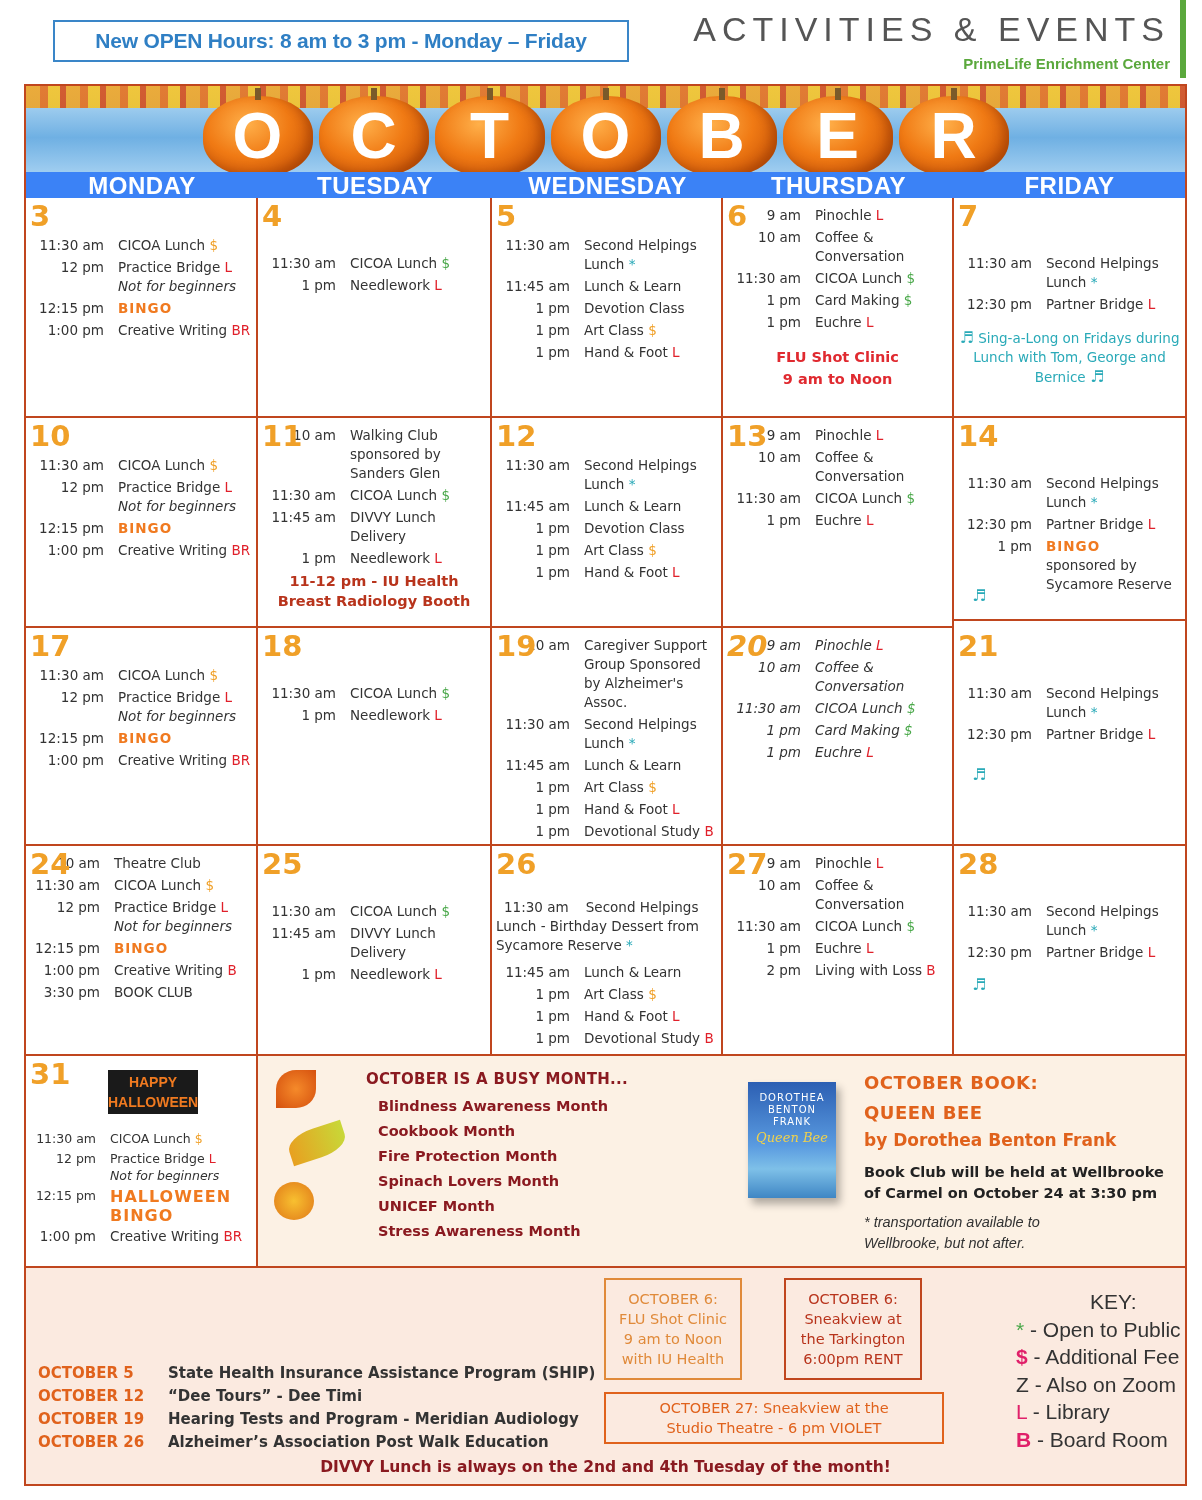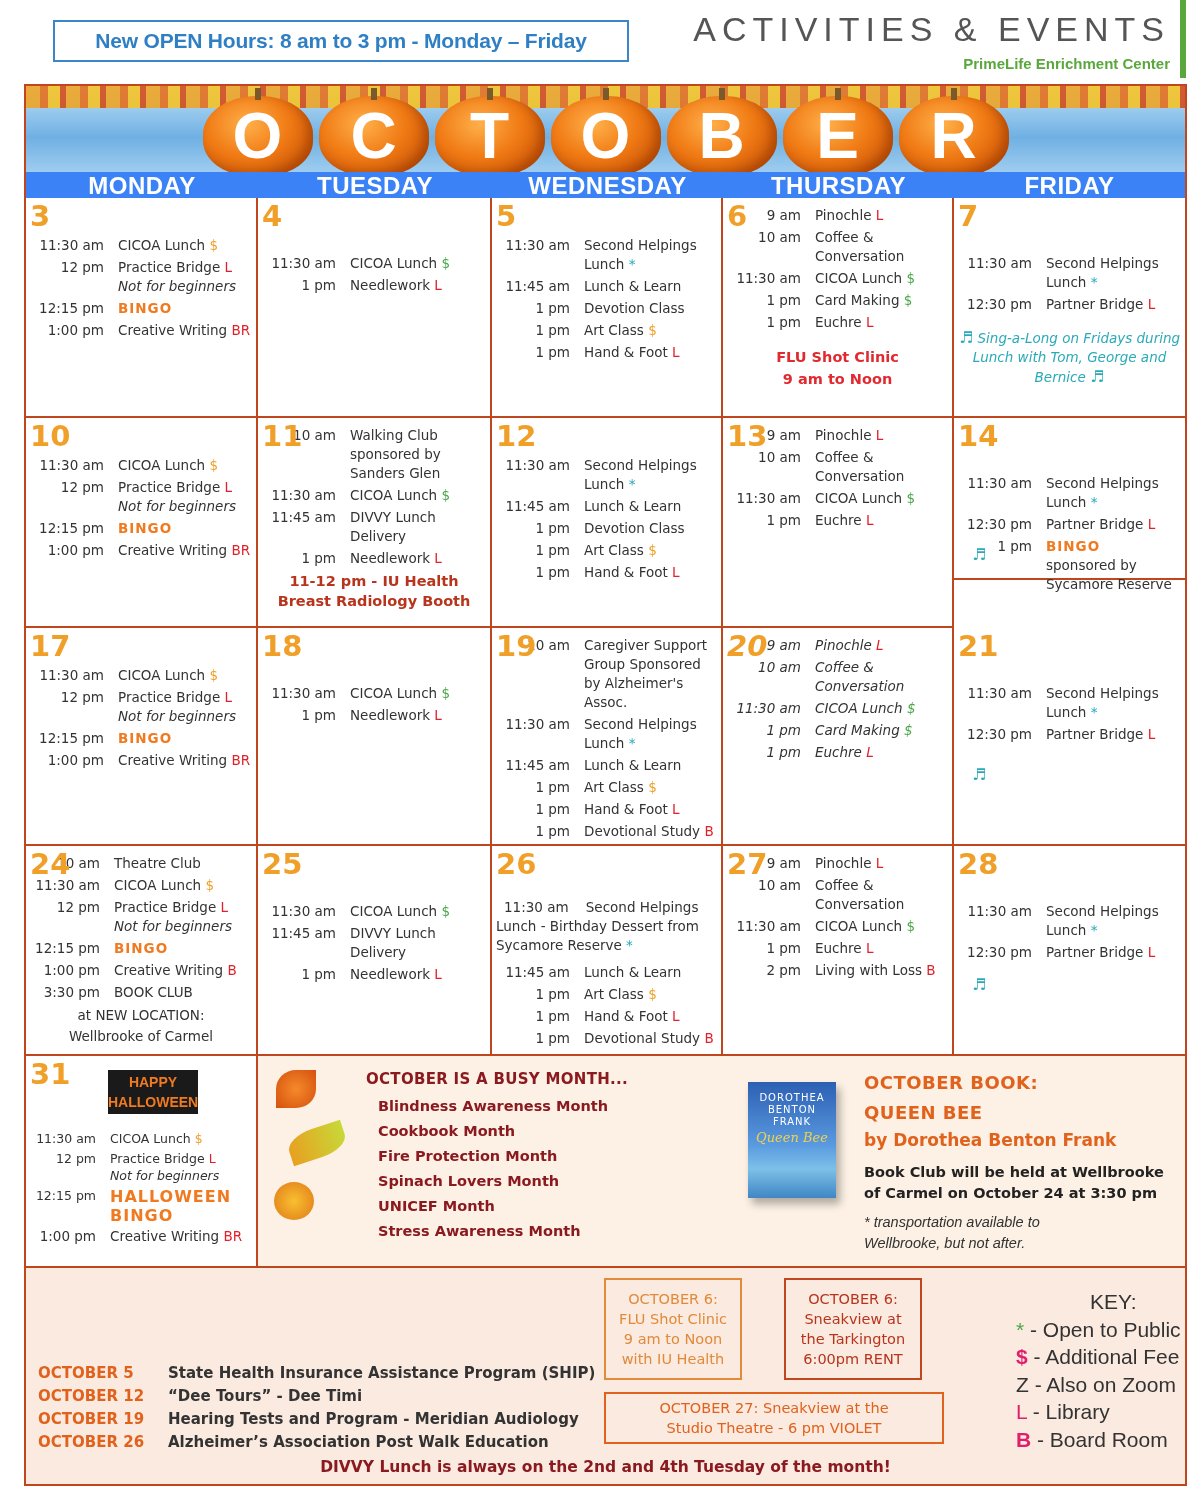--- a/index.html
+++ b/index.html
@@ -31,21 +31,21 @@
   .ev .t { text-align: right; white-space: nowrap; }
   .ev .n { }
   .ev .note { font-style: italic; display: block; }
   .tag-red { color: #e0202a; }
   .tag-orange { color: #f0a028; }
   .tag-green { color: #4aa84a; }
   .tag-teal { color: #2aaab8; }
   .bingo { color: #f07a20; font-weight: bold; letter-spacing: 1px; }
   .special-red { color: #e02a30; font-weight: bold; text-align: center; font-size: 14.5px; line-height: 22px; }
   .special-brown { color: #b8341c; font-weight: bold; text-align: center; font-size: 14.5px; line-height: 20px; }
-  .singalong { color: #2aaab8; font-style: italic; text-align: center; font-size: 13.5px; line-height: 19px; margin-top: 14px; }
+  .singalong { color: #2aaab8; text-align: center; font-size: 13.5px; line-height: 19px; margin-top: 14px; }
   .note-icon { color: #2aaab8; font-size: 16px; }
   .small .ev { font-size: 12.5px; grid-template-columns: 66px 1fr; line-height: 17px; }
 
   .bottom-row { display: grid; grid-template-columns: 232px 1fr; height: 212px; border-bottom: 2px solid #c0461e; }
   .cell31 { border-right: 2px solid #c0461e; padding: 2px 4px; position: relative; }
   .halloween-badge { position: absolute; left: 82px; top: 14px; width: 90px; height: 44px; background: #1a1a1a; color: #f07a20; font-family: "Liberation Sans", sans-serif; font-weight: bold; font-size: 14px; text-align: center; line-height: 20px; padding-top: 2px; }
   .info-panel { background: #fcf1e4; position: relative; padding-left: 31px; }
   .busy { position: absolute; left: 108px; top: 14px; }
   .busy-title { color: #8a1a20; font-weight: bold; font-size: 15px; letter-spacing: 0.3px; }
   .busy-list { margin-top: 6px; padding-left: 12px; }
@@ -312,21 +312,21 @@
           <div class="ev" style="grid-template-columns: 74px 1fr;">
             <span class="t">11:30 am</span>
             <span class="n"><span>CICOA Lunch</span> <span class="tag-green">$</span></span>
           </div>
           <div class="ev" style="grid-template-columns: 74px 1fr;">
             <span class="t">1 pm</span>
             <span class="n"><span>Euchre</span> <span class="tag-red">L</span></span>
           </div>
         </div>
       </div>
-      <div class="cell" style="height: 162px;">
+      <div class="cell" style="height: 203px;">
         <div class="num">14</div>
         <div class="events" style="margin-top: 22px;">
           <div class="ev">
             <span class="t">11:30 am</span>
             <span class="n"><span>Second Helpings Lunch</span> <span class="tag-teal">*</span></span>
           </div>
           <div class="ev">
             <span class="t">12:30 pm</span>
             <span class="n"><span>Partner Bridge</span> <span class="tag-red">L</span></span>
           </div>
@@ -459,24 +459,20 @@
             <span class="n"><span class="bingo">BINGO</span></span>
           </div>
           <div class="ev" style="grid-template-columns: 70px 1fr;">
             <span class="t">1:00 pm</span>
             <span class="n"><span>Creative Writing</span> <span class="tag-red">B</span></span>
           </div>
           <div class="ev" style="grid-template-columns: 70px 1fr;">
             <span class="t">3:30 pm</span>
             <span class="n"><span>BOOK CLUB</span></span>
           </div>
-        </div>
-        <div style="text-align: center; line-height: 21px;">
-          <div>at NEW LOCATION:</div>
-          <div>Wellbrooke of Carmel</div>
         </div>
       </div>
       <div class="cell" style="height: 210px;">
         <div class="num">25</div>
         <div class="events" style="margin-top: 22px;">
           <div class="ev">
             <span class="t">11:30 am</span>
             <span class="n"><span>CICOA Lunch</span> <span class="tag-green">$</span></span>
           </div>
           <div class="ev">

